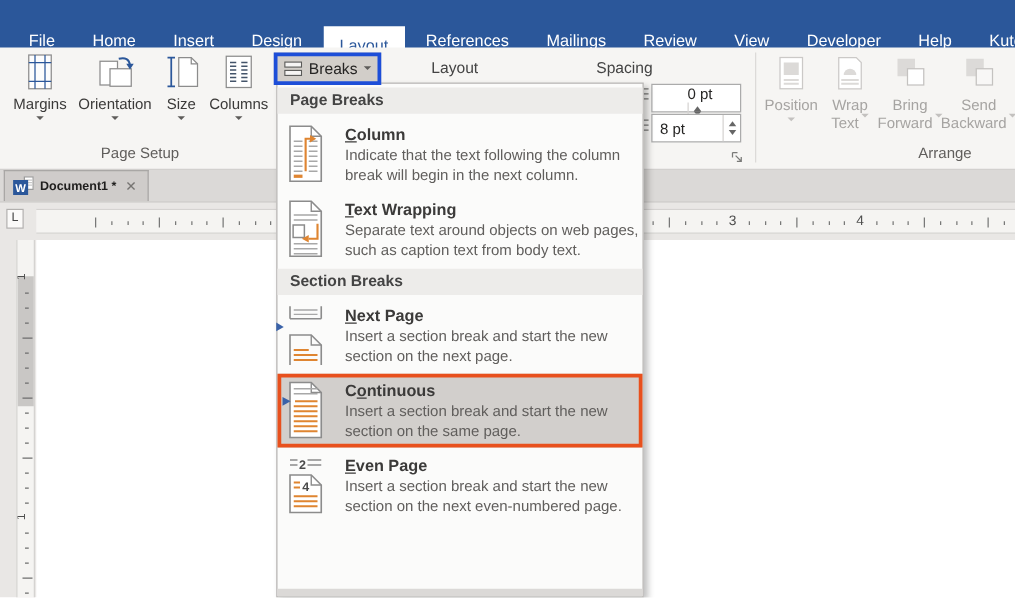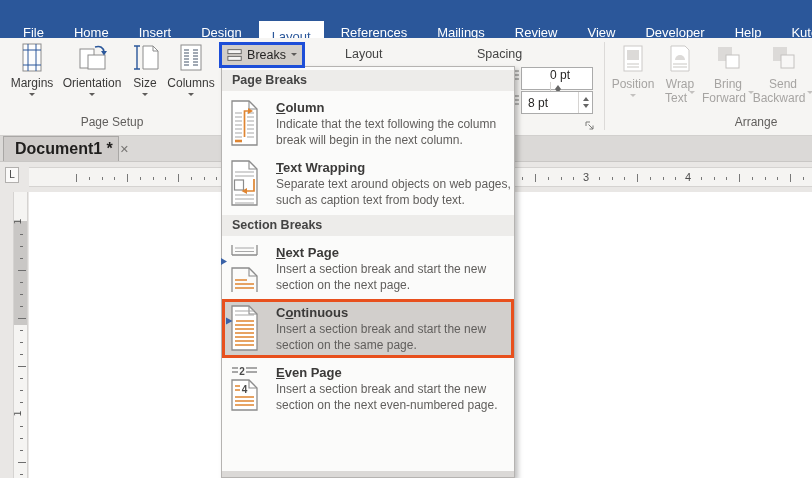--- a/index.html
+++ b/index.html
@@ -40,21 +40,21 @@
   .vsep { position:absolute; top:4px; width:1px; height:88px; background:#DCDAD8; }
   .disbtn { position:absolute; top:6px; text-align:center; font-size:12px; color:#A6A4A2; line-height:14px; }
   .disbtn svg { display:block; margin:0 auto 3px; }
   .disrow { display:flex; align-items:flex-start; justify-content:center; gap:2px; }
 
   
   .strip { position:absolute; left:0; top:136px; width:812px; height:25px; background:#DBD9D7; }
   .doctab { position:absolute; left:3px; top:0; height:25px; width:116px; background:#CFCCCA;
             border:1px solid #A9A7A5; border-bottom:none; display:flex; align-items:center;
             padding:0 6px; gap:5px; }
-  .doctab .ttl { font-size:16px; font-weight:bold; color:#1F1E1D; white-space:nowrap; }
+  .doctab .ttl { font-size:10px; font-weight:bold; color:#1F1E1D; white-space:nowrap; }
   .doctab .cls { font-size:11px; color:#767472; margin-left:2px; }
 
   
   .rulerrow { position:absolute; left:0; top:161px; width:812px; height:31px; background:#E9E7E5;
               border-top:1px solid #C9C7C5; }
   .corner { position:absolute; left:5px; top:5px; width:14px; height:16px; background:#FBFAF9;
             border:1px solid #B2B0AE; font-size:10px; color:#444; text-align:center; line-height:14px; }
   .hruler { position:absolute; left:29px; top:5px; width:783px; height:20px; background:#F5F4F2;
             border-top:1px solid #D5D3D1; border-bottom:1px solid #D5D3D1; overflow:hidden; }
   .hruler .tick { position:absolute; top:9px; width:1px; height:3px; background:#787878; }

